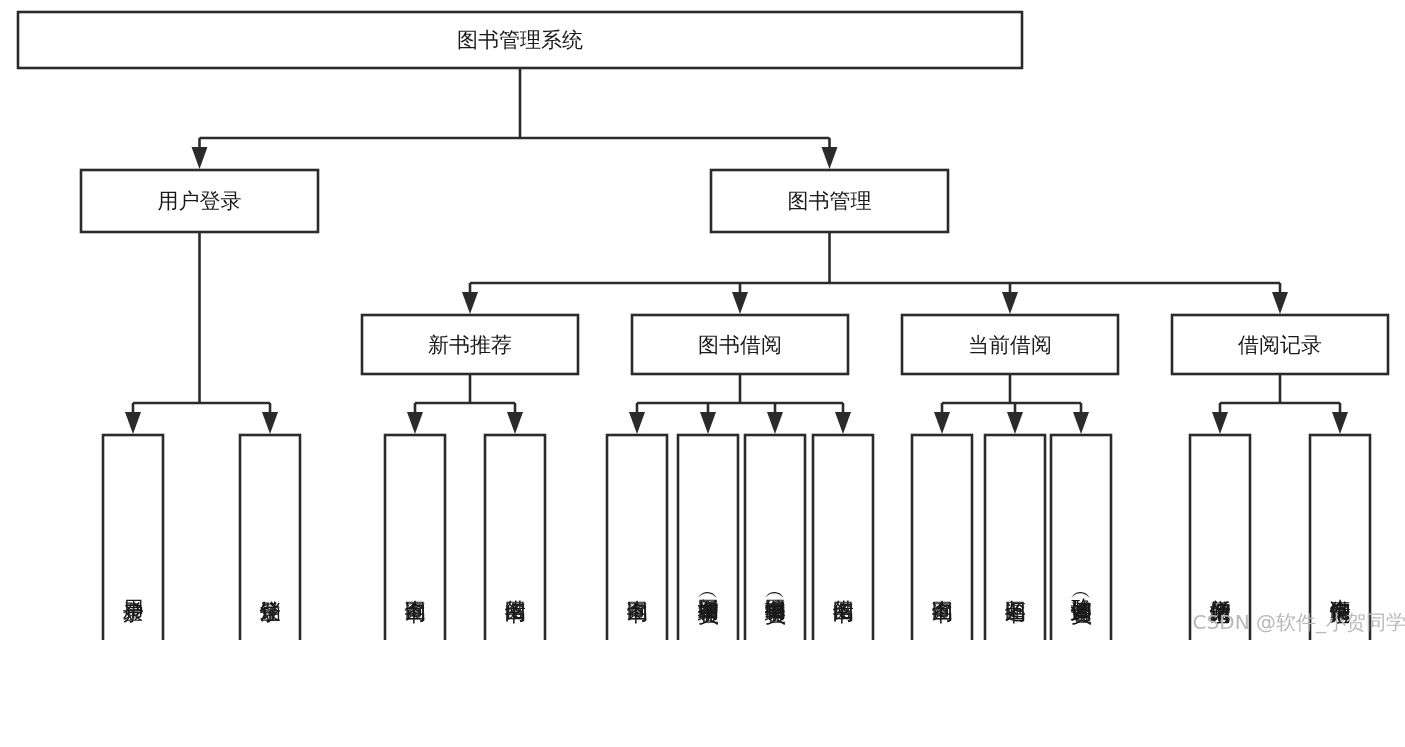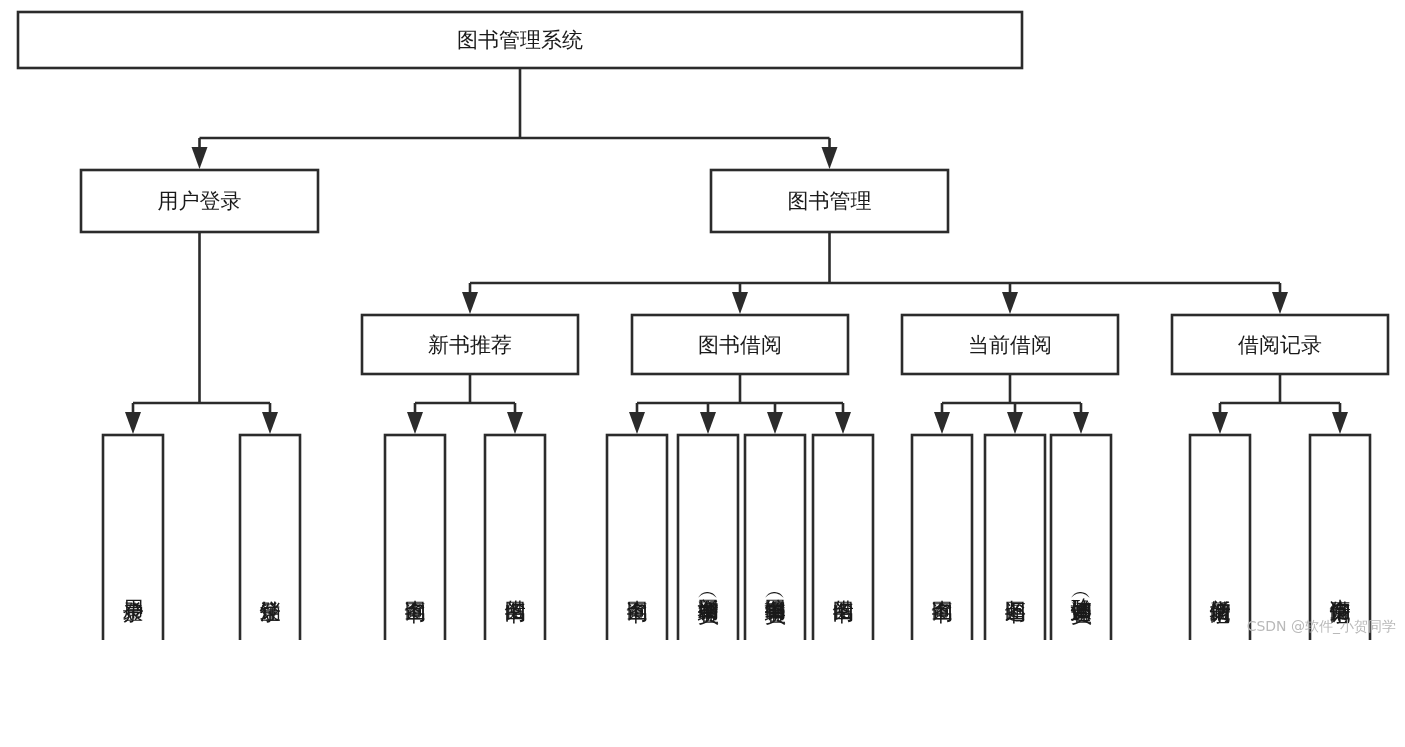--- a/index.html
+++ b/index.html
@@ -60,24 +60,24 @@
     letter-spacing: 1px;
     display: flex;
     align-items: center;
     justify-content: center;
     white-space: nowrap;
     pointer-events: none;
     user-select: none;
   }
   .watermark {
     position: absolute;
-    right: 18px;
+    right: 8px;
     bottom: 4px;
     font-family: "DejaVu Sans", "Liberation Sans", sans-serif;
-    font-size: 14px;
+    font-size: 20px;
     color: #b9b9b9;
     white-space: nowrap;
     user-select: none;
   }
 </style>
 </head>
 <body>
 
 <div id="stage">
   <svg id="diagram" viewBox="0 0 1405 747">

